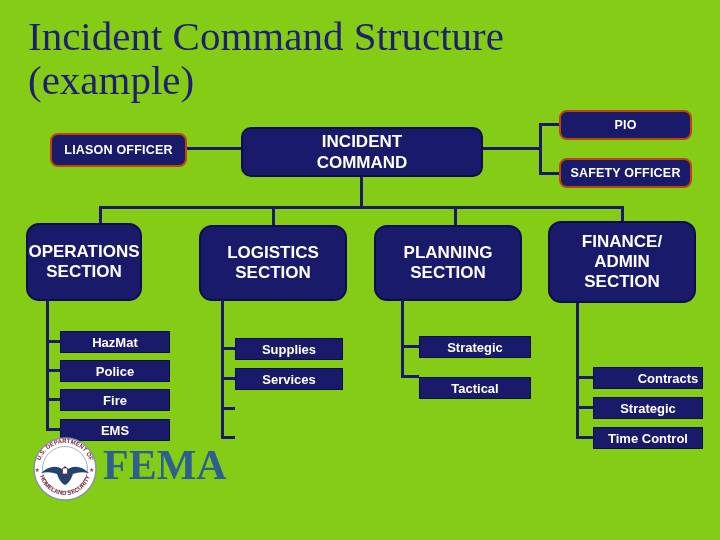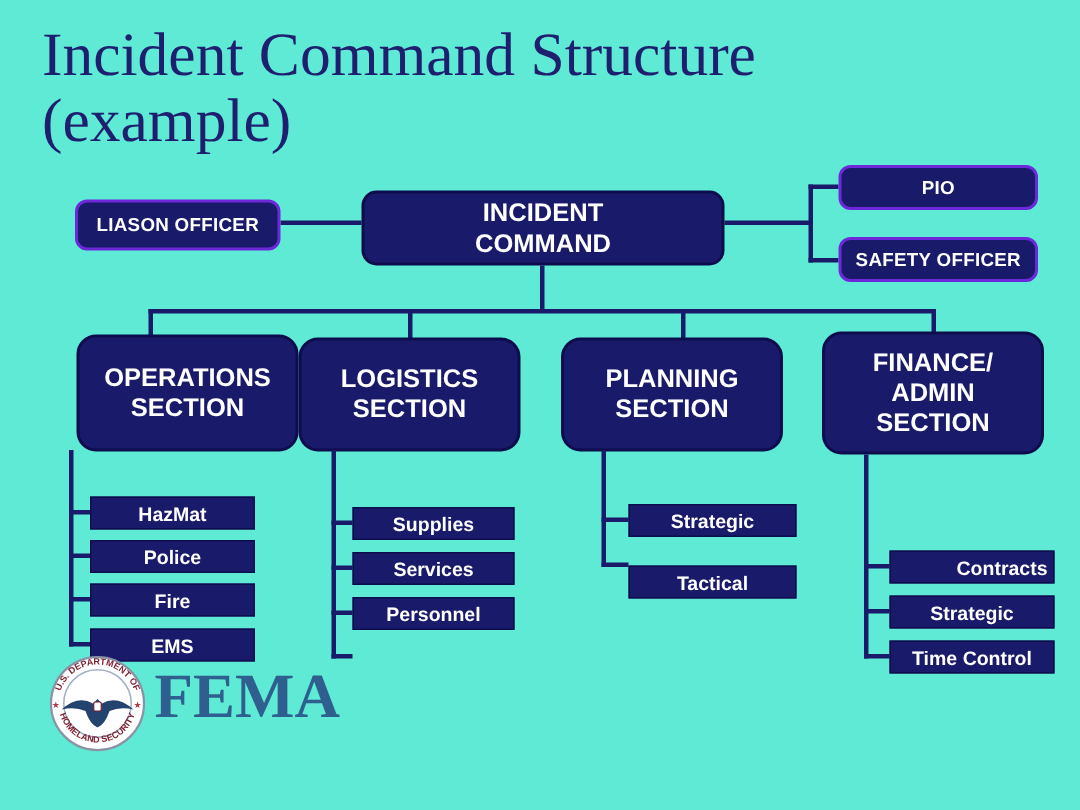--- a/index.html
+++ b/index.html
@@ -1,30 +1,30 @@
 <!DOCTYPE html>
 <html><head>
 <meta charset="utf-8">
 <style>
   html,body{margin:0;padding:0;background:#fff;}
   .slide{
-    position:relative;width:720px;height:540px;background:#5eead4;
+    position:relative;width:720px;height:540px;background:#84cc16;
     font-family:"Liberation Sans",sans-serif;overflow:hidden;
   }
   .title{
     position:absolute;left:28px;top:14px;
     font-family:"Liberation Serif",serif;color:#1F1F70;
     font-size:41px;line-height:44px;font-weight:400;
   }
   .nbox{
     position:absolute;background:#1A1A6B;color:#fff;font-weight:bold;
     display:flex;flex-direction:column;align-items:center;justify-content:center;
     text-align:center;box-sizing:border-box;
   }
-  .pill{border-radius:8px;border:2px solid #6d28d9;font-size:12.5px;letter-spacing:.2px;}
+  .pill{border-radius:8px;border:2px solid #c2410c;font-size:12.5px;letter-spacing:.2px;}
   .cmd{border-radius:10px;border:2px solid #0D0D4D;font-size:17px;line-height:21px;}
   .section{border-radius:13px;border:2px solid #0D0D4D;font-size:17px;line-height:20px;}
   .leaf{font-size:13px;border:1px solid #0D0D4D;}
   .line{position:absolute;background:#1A1A6B;}
   .fema-text{
     position:absolute;left:103px;top:441px;
     font-family:"Liberation Serif",serif;font-weight:bold;
     font-size:42px;color:#2F5F8F;letter-spacing:0px;
   }
   .seal{position:absolute;left:33px;top:437px;}
@@ -61,21 +61,21 @@
   </div>
 
   <div class="nbox pill" style="left:559px;top:110px;width:133px;height:30px;">
     <span>PIO</span>
   </div>
 
   <div class="nbox pill" style="left:559px;top:158px;width:133px;height:30px;align-items:center;">
     <span>SAFETY OFFICER</span>
   </div>
 
-  <div class="nbox section" style="left:26px;top:223px;width:148px;height:78px;margin-left:25px;">
+  <div class="nbox section" style="left:26px;top:223px;width:116px;height:78px;">
     <span>OPERATIONS</span>
     <span>SECTION</span>
   </div>
   <div class="nbox section" style="left:199px;top:225px;width:148px;height:76px;">
     <span>LOGISTICS</span>
     <span>SECTION</span>
   </div>
   <div class="nbox section" style="left:374px;top:225px;width:148px;height:76px;">
     <span>PLANNING</span>
     <span>SECTION</span>
@@ -107,23 +107,20 @@
   <div class="line" style="left:221px;top:300px;width:3px;height:139px;"></div>
   <div class="line" style="left:221px;top:347px;width:14px;height:3px;"></div>
   <div class="line" style="left:221px;top:377px;width:14px;height:3px;"></div>
   <div class="line" style="left:221px;top:407px;width:14px;height:3px;"></div>
   <div class="line" style="left:221px;top:436px;width:14px;height:3px;"></div>
   <div class="nbox leaf" style="left:235px;top:368px;width:108px;height:22px;">
     <span>Services</span>
   </div>
   <div class="nbox leaf" style="left:235px;top:338px;width:108px;height:22px;">
     <span>Supplies</span>
-  </div>
-  <div class="nbox leaf" style="left:235px;top:398px;width:108px;height:22px;">
-    <span>Personnel</span>
   </div>
 
   <div class="line" style="left:401px;top:300px;width:3px;height:78px;"></div>
   <div class="line" style="left:401px;top:345px;width:18px;height:3px;"></div>
   <div class="line" style="left:401px;top:375px;width:18px;height:3px;"></div>
   <div class="nbox leaf" style="left:419px;top:336px;width:112px;height:22px;">
     <span>Strategic</span>
   </div>
   <div class="nbox leaf" style="left:419px;top:365px;width:112px;height:22px;margin-top:12px;">
     <span>Tactical</span>

